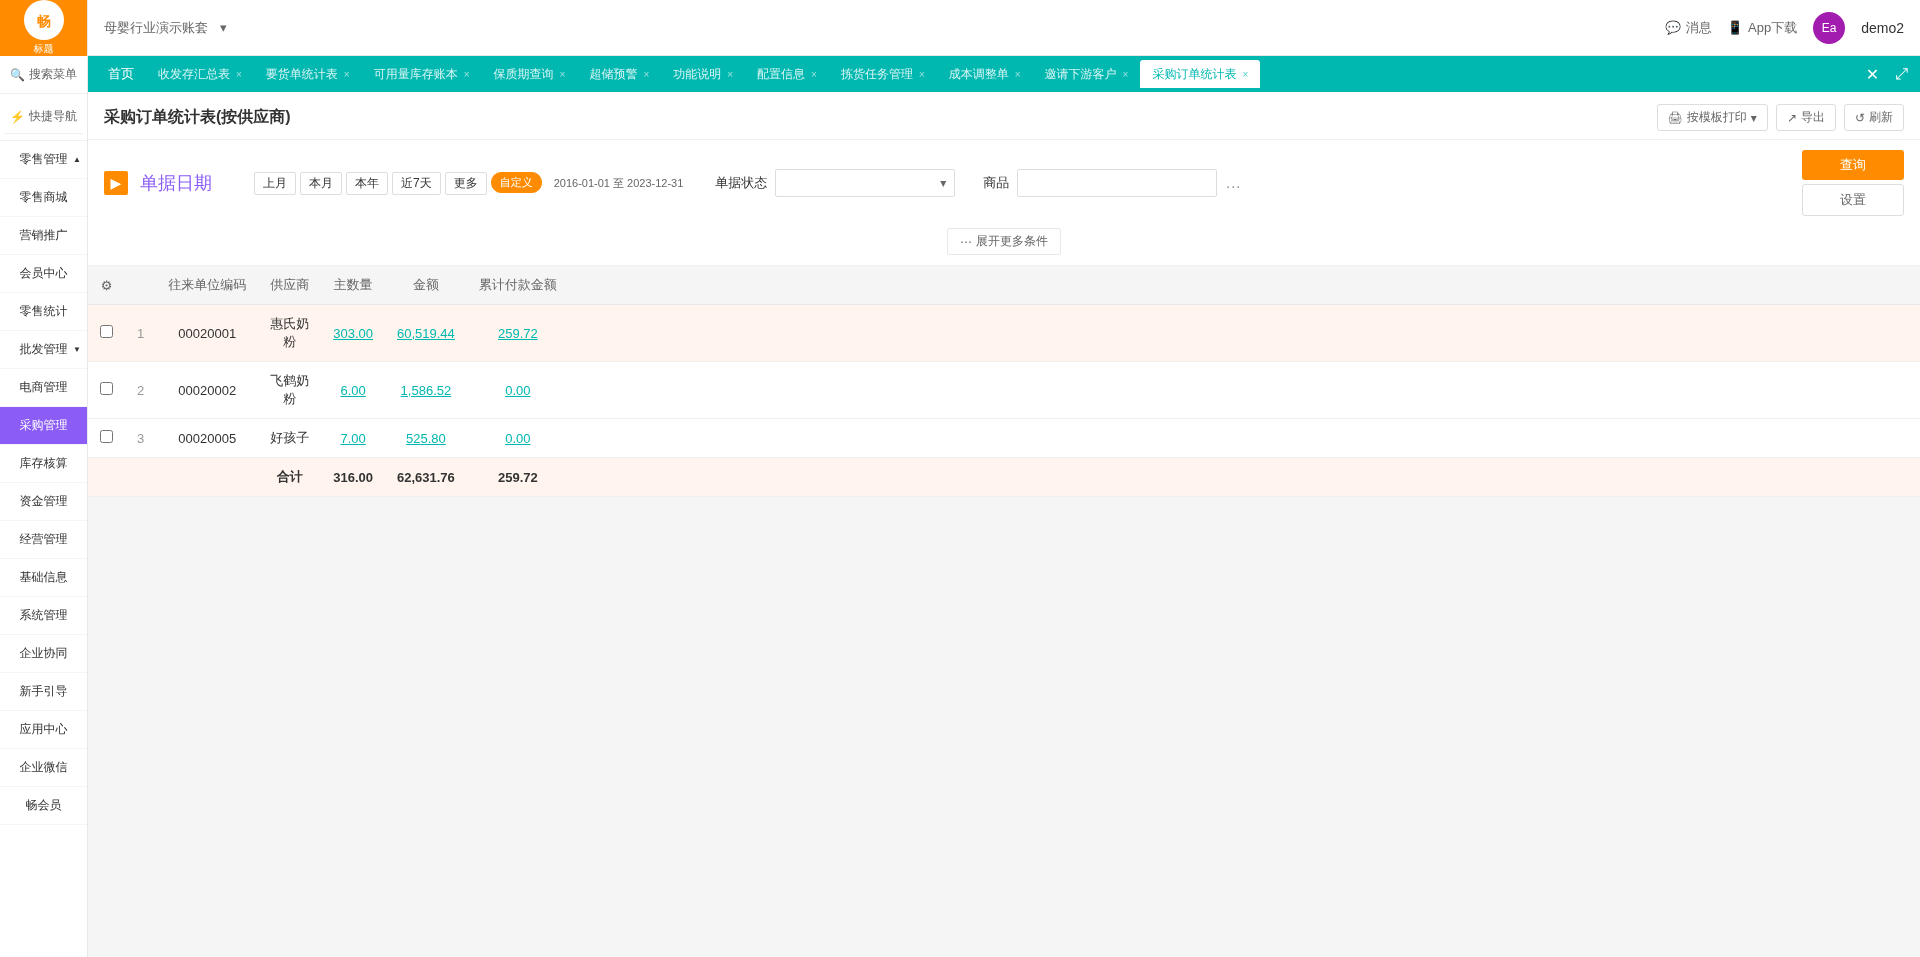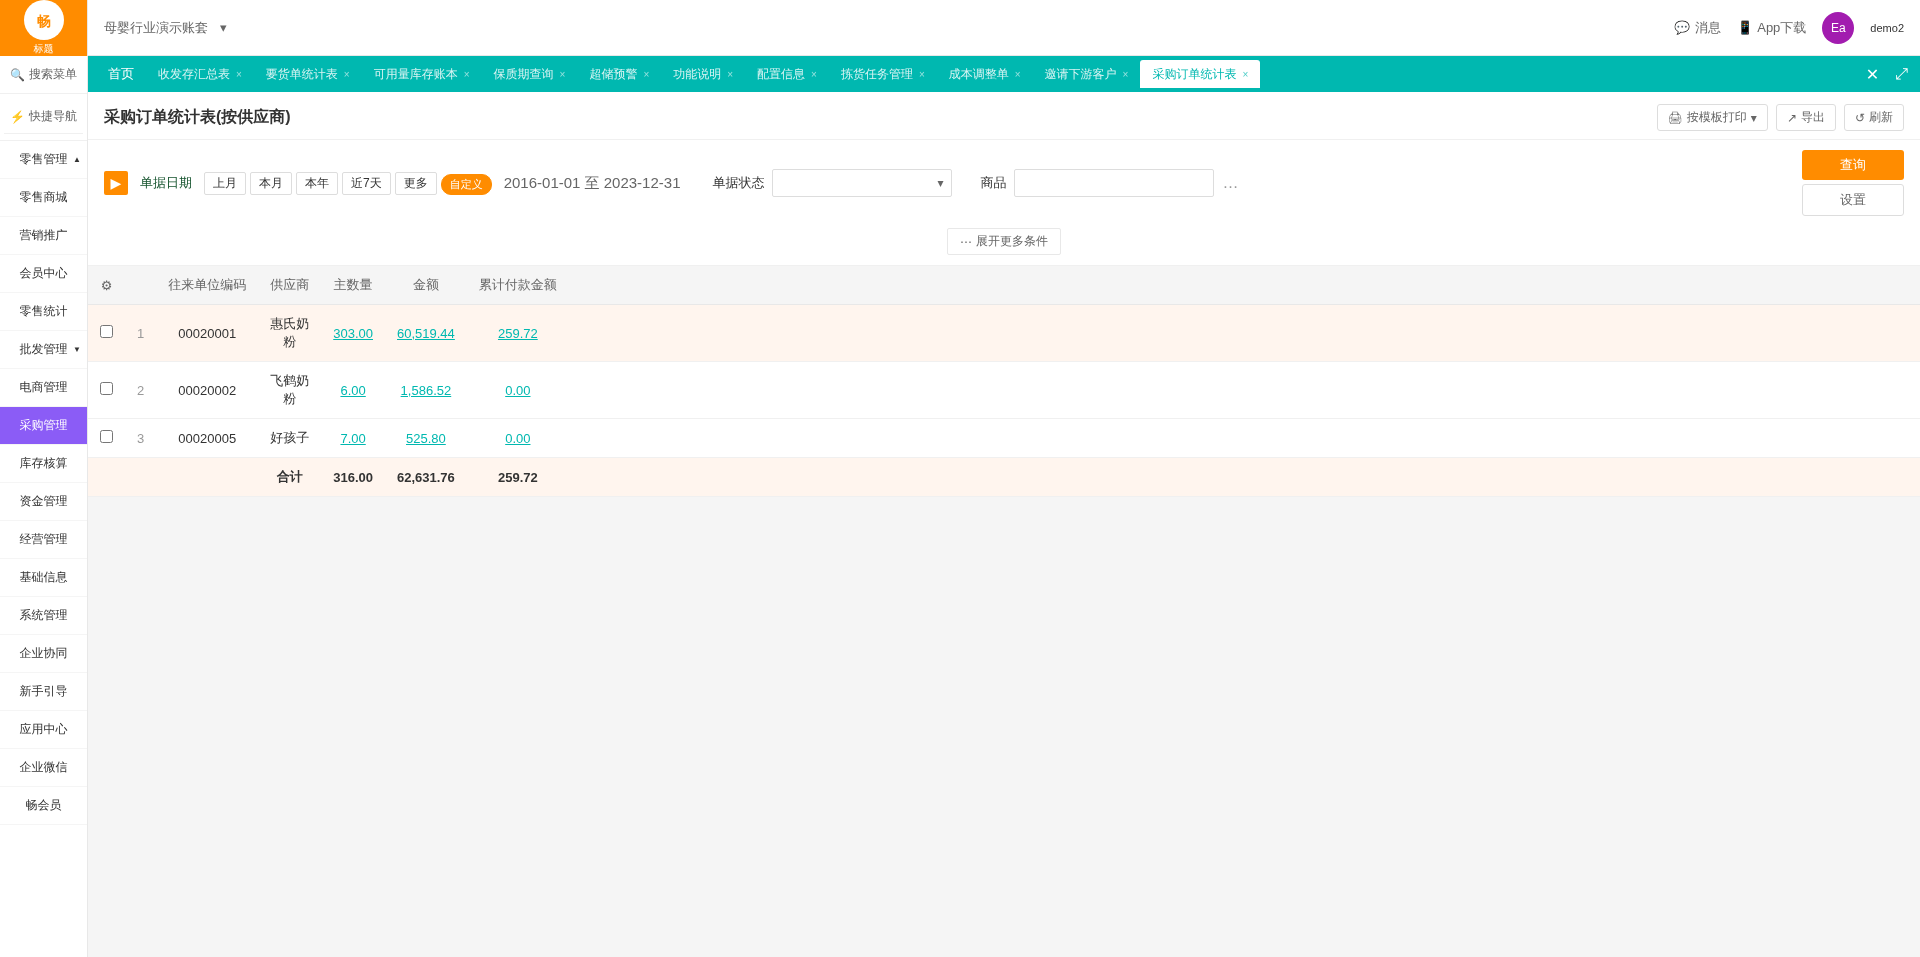--- a/index.html
+++ b/index.html
@@ -22,21 +22,21 @@
 
     
     .topbar { height: 56px; background: #fff; display: flex; align-items: center; padding: 0 16px; border-bottom: 1px solid #e8e8e8; justify-content: space-between; }
     .topbar-left { display: flex; align-items: center; gap: 12px; }
     .topbar-title { color: #666; font-size: 13px; }
     .topbar-dropdown { color: #666; cursor: pointer; }
     .topbar-right { display: flex; align-items: center; gap: 16px; }
     .topbar-msg { display: flex; align-items: center; gap: 4px; color: #666; cursor: pointer; font-size: 13px; }
     .topbar-app { display: flex; align-items: center; gap: 4px; color: #666; cursor: pointer; font-size: 13px; }
     .topbar-avatar { width: 32px; height: 32px; border-radius: 50%; background: #a21caf; display: flex; align-items: center; justify-content: center; color: #fff; font-size: 12px; cursor: pointer; }
-    .topbar-username { color: #333; font-size: 11px; cursor: pointer; }
+    .topbar-username { color: #333; font-size: 14px; cursor: pointer; }
 
     
     .tabbar { height: 36px; background: #00b8b0; display: flex; align-items: center; padding: 0 8px; overflow-x: auto; flex-shrink: 0; }
     .tabbar::-webkit-scrollbar { display: none; }
     .tab-item { height: 28px; padding: 0 12px; display: flex; align-items: center; gap: 6px; color: rgba(255,255,255,0.85); font-size: 12px; cursor: pointer; white-space: nowrap; border-radius: 3px; }
     .tab-item.active { background: #fff; color: #00b8b0; border-radius: 3px 3px 0 0; }
     .tab-home { color: #fff; font-size: 13px; padding: 0 12px; cursor: pointer; }
     .tab-close { font-size: 10px; opacity: 0.7; cursor: pointer; }
     .tabbar-actions { margin-left: auto; display: flex; align-items: center; gap: 8px; }
     .tabbar-action-btn { color: #fff; cursor: pointer; font-size: 16px; padding: 0 4px; }
@@ -50,22 +50,22 @@
     .page-title { font-size: 16px; font-weight: bold; color: #333; }
     .page-header-actions { display: flex; align-items: center; gap: 8px; }
     .btn-template { background: #fff; border: 1px solid #ddd; border-radius: 3px; padding: 4px 10px; font-size: 12px; cursor: pointer; color: #666; display: flex; align-items: center; gap: 4px; }
     .btn-export { background: #fff; border: 1px solid #ddd; border-radius: 3px; padding: 4px 10px; font-size: 12px; cursor: pointer; color: #666; display: flex; align-items: center; gap: 4px; }
     .btn-refresh { background: #fff; border: 1px solid #ddd; border-radius: 3px; padding: 4px 10px; font-size: 12px; cursor: pointer; color: #666; display: flex; align-items: center; gap: 4px; }
 
     
     .filter-area { background: #fff; padding: 10px 16px; border-bottom: 1px solid #f0f0f0; }
     .filter-row { display: flex; align-items: center; gap: 12px; flex-wrap: wrap; }
     .filter-toggle { width: 24px; height: 24px; background: #ff8c00; color: #fff; border: none; border-radius: 2px; cursor: pointer; display: flex; align-items: center; justify-content: center; font-size: 14px; flex-shrink: 0; }
-    .filter-label { color: #14532d; font-size: 13px; white-space: nowrap; }
-    .filter-date-options { display: flex; align-items: flex-end; gap: 4px; }
+    .filter-label { color: #8b5cf6; font-size: 18px; white-space: nowrap; }
+    .filter-date-options { display: flex; align-items: flex-start; gap: 4px; margin-left: 30px; }
     .filter-date-btn { padding: 2px 8px; border: 1px solid #ddd; border-radius: 2px; background: #fff; font-size: 12px; cursor: pointer; color: #333; }
     .filter-date-btn.custom { background: #ff8c00; color: #fff; border-color: #ff8c00; border-radius: 10px; padding: 2px 8px; font-size: 11px; }
     .filter-date-range { color: #666; font-size: 12px; }
     .filter-status-wrap { display: flex; align-items: center; gap: 8px; margin-left: 20px; }
     .filter-status-label { color: #333; font-size: 13px; }
     .filter-select { width: 180px; height: 28px; border: 1px solid #ddd; border-radius: 2px; padding: 0 8px; font-size: 12px; color: #666; background: #fff; cursor: pointer; display: flex; align-items: center; justify-content: space-between; }
     .filter-goods-wrap { display: flex; align-items: center; gap: 8px; margin-left: 16px; }
     .filter-goods-label { color: #333; font-size: 13px; }
     .filter-goods-input { width: 200px; height: 28px; border: 1px solid #ddd; border-radius: 2px; padding: 0 8px; font-size: 12px; color: #666; }
     .btn-query { background: #ff8c00; color: #fff; border: none; border-radius: 3px; padding: 6px 38px; font-size: 13px; cursor: pointer; }
@@ -275,21 +275,21 @@
           <span class="filter-label">单据日期</span>
           <div class="filter-date-options">
             <button class="filter-date-btn">上月</button>
             <button class="filter-date-btn">本月</button>
             <button class="filter-date-btn">本年</button>
             <button class="filter-date-btn">近7天</button>
             <button class="filter-date-btn">更多</button>
             <span class="filter-date-btn custom">自定义</span>
           </div>
           <div style="display:flex;flex-direction:column;gap:2px;">
-            <span class="filter-date-range" style="font-size:15px;color:#666;">
+            <span class="filter-date-range" style="font-size:11px;color:#666;">
               <span>2016-01-01 至 2023-12-31</span>
             </span>
           </div>
 
           <div class="filter-status-wrap">
             <span class="filter-status-label">单据状态</span>
             <div class="filter-select">
               <span></span>
               <span>▾</span>
             </div>

